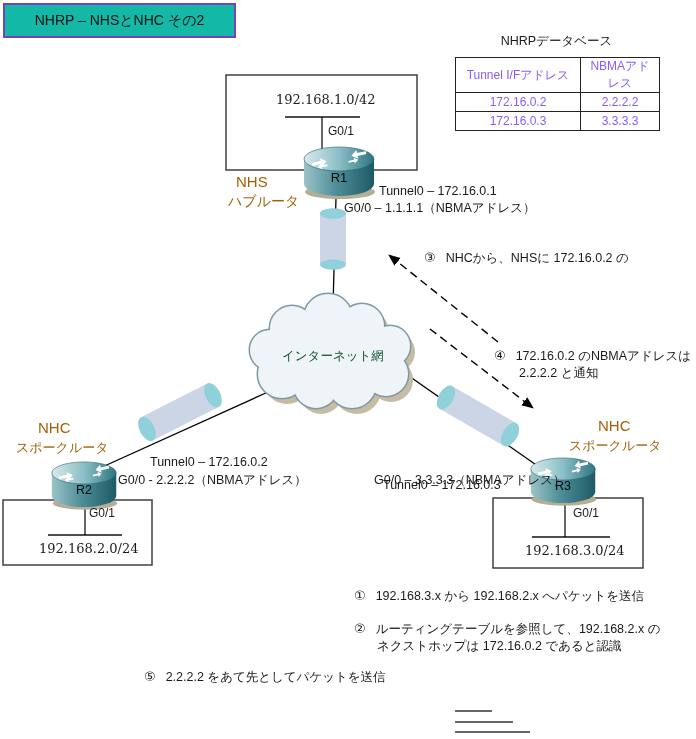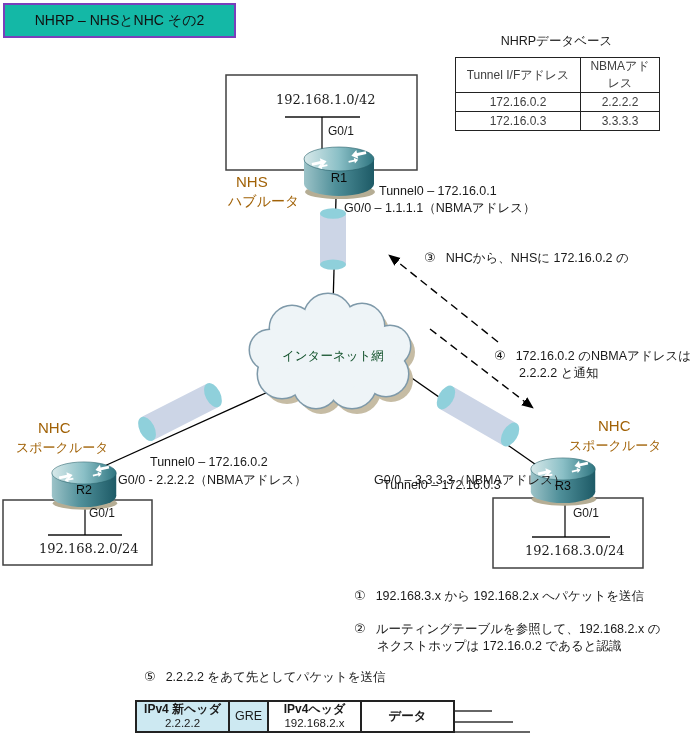--- a/index.html
+++ b/index.html
@@ -15,21 +15,21 @@
   .title-box{
     position:absolute;left:3px;top:3px;width:229px;height:31px;
     border:2px solid #7a3fbc;background:#14b8a6;
     display:flex;align-items:center;justify-content:center;
     font-size:14px;color:#111;
   }
   
   .db-title{position:absolute;left:455px;top:33px;width:203px;text-align:center;font-size:12.5px;}
   table.db{
     position:absolute;left:455px;top:57px;border-collapse:collapse;background:#fff;
-    font-size:12px;color:#404040;border-radius:15px;
+    font-size:12px;color:#8b5cf6;border-radius:15px;
   }
   table.db td,table.db th{
     border:1.5px solid #222;text-align:center;font-weight:normal;
     height:18px;padding:0 4px;
   }
   table.db .c1{width:116px;}
   table.db .c2{width:70px;}
   
   .step{position:absolute;white-space:nowrap;font-size:12.5px;display:flex;gap:10px;align-items:flex-start;}
   .step .num{font-size:13px;}
@@ -238,30 +238,14 @@
   <div class="step" style="left:354px;top:621px">
     <span class="num">②</span>
     <span>ルーティングテーブルを参照して、192.168.2.x の</span>
   </div>
   <div class="lbl" style="left:377px;top:639px">ネクストホップは 172.16.0.2 であると認識</div>
   <div class="step" style="left:144px;top:669px">
     <span class="num">⑤</span>
     <span>2.2.2.2 をあて先としてパケットを送信</span>
   </div>
 
-  <div class="packet">
-    <div class="pcell hl" style="width:93px">
-      <span class="l1">IPv4 新ヘッダ</span>
-      <span class="l2">2.2.2.2</span>
-    </div>
-    <div class="pcell hl" style="width:39px">
-      <span style="font-size:12.5px">GRE</span>
-    </div>
-    <div class="pcell" style="width:93px">
-      <span class="l1">IPv4ヘッダ</span>
-      <span class="l2">192.168.2.x</span>
-    </div>
-    <div class="pcell" style="width:91px">
-      <span style="font-size:12.5px;font-weight:600">データ</span>
-    </div>
-  </div>
 
 </div>
 
 </body></html>

